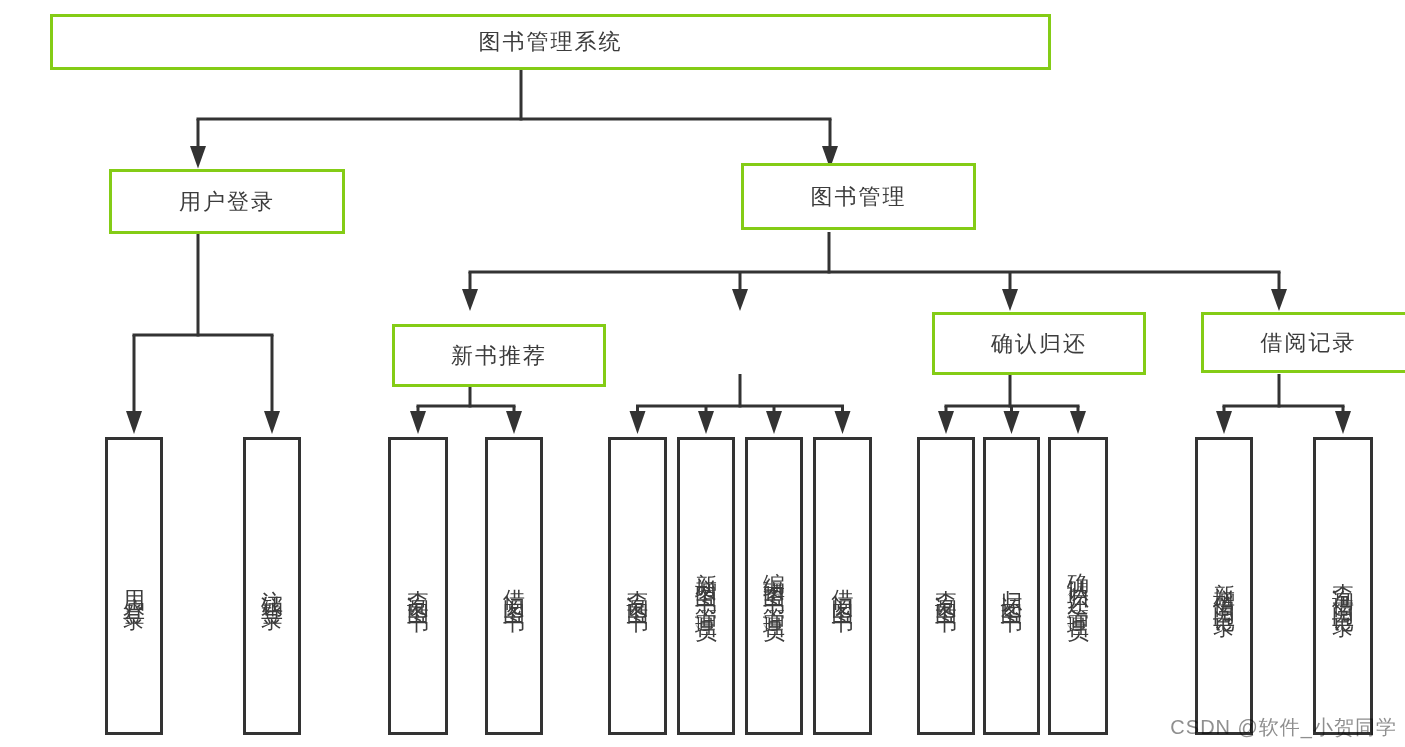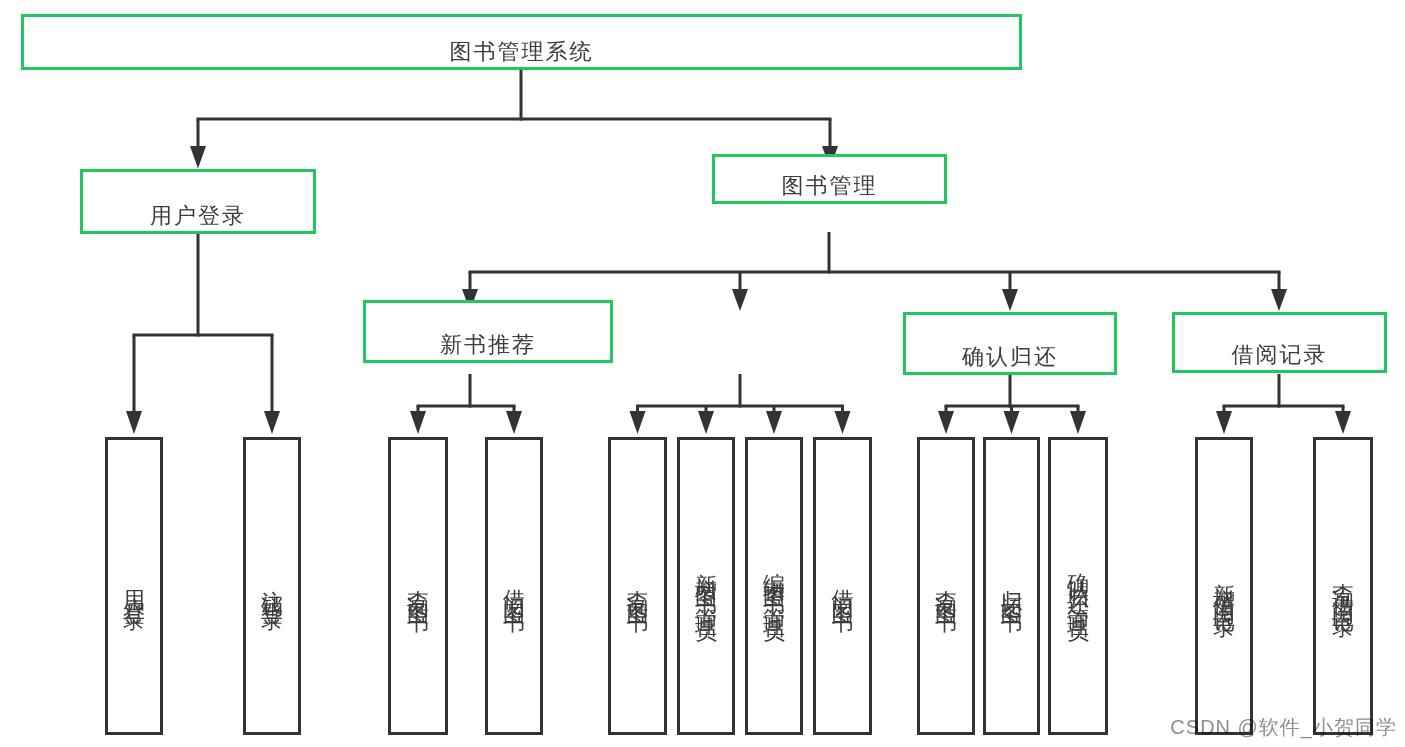--- a/index.html
+++ b/index.html
@@ -18,26 +18,27 @@
   #connectors {
     position: absolute;
     left: 0; top: 0;
     width: 1405px;
     height: 747px;
     z-index: 1;
   }
   .hbox {
     position: absolute;
     box-sizing: border-box;
-    border: 3px solid #22c55e;
+    border: 3px solid #84cc16;
     background: #ffffff;
     display: flex;
-    align-items: flex-end;
+    align-items: center;
     justify-content: center;
     z-index: 2;
+    margin-left: 29px;
   }
   .hbox span {
     font-size: 22px;
     letter-spacing: 2px;
     color: #3c3c3c;
     white-space: nowrap;
   }
   .vbox {
     position: absolute;
     box-sizing: border-box;
@@ -145,25 +146,25 @@
     </g>
   </svg>
 
   <div class="hbox" style="left:21px;top:14px;width:1001px;height:56px">
     <span>图书管理系统</span>
   </div>
 
   <div class="hbox" style="left:80px;top:169px;width:236px;height:65px">
     <span>用户登录</span>
   </div>
-  <div class="hbox" style="left:712px;top:154px;width:235px;height:50px">
+  <div class="hbox" style="left:712px;top:163px;width:235px;height:67px">
     <span>图书管理</span>
   </div>
 
-  <div class="hbox" style="left:363px;top:300px;width:250px;height:63px">
+  <div class="hbox" style="left:363px;top:324px;width:214px;height:63px">
     <span>新书推荐</span>
   </div>
   <div class="hbox" style="left:903px;top:312px;width:214px;height:63px">
     <span>确认归还</span>
   </div>
   <div class="hbox" style="left:1172px;top:312px;width:215px;height:61px">
     <span>借阅记录</span>
   </div>
 
   <div class="vbox" style="left:105px;width:58px">

